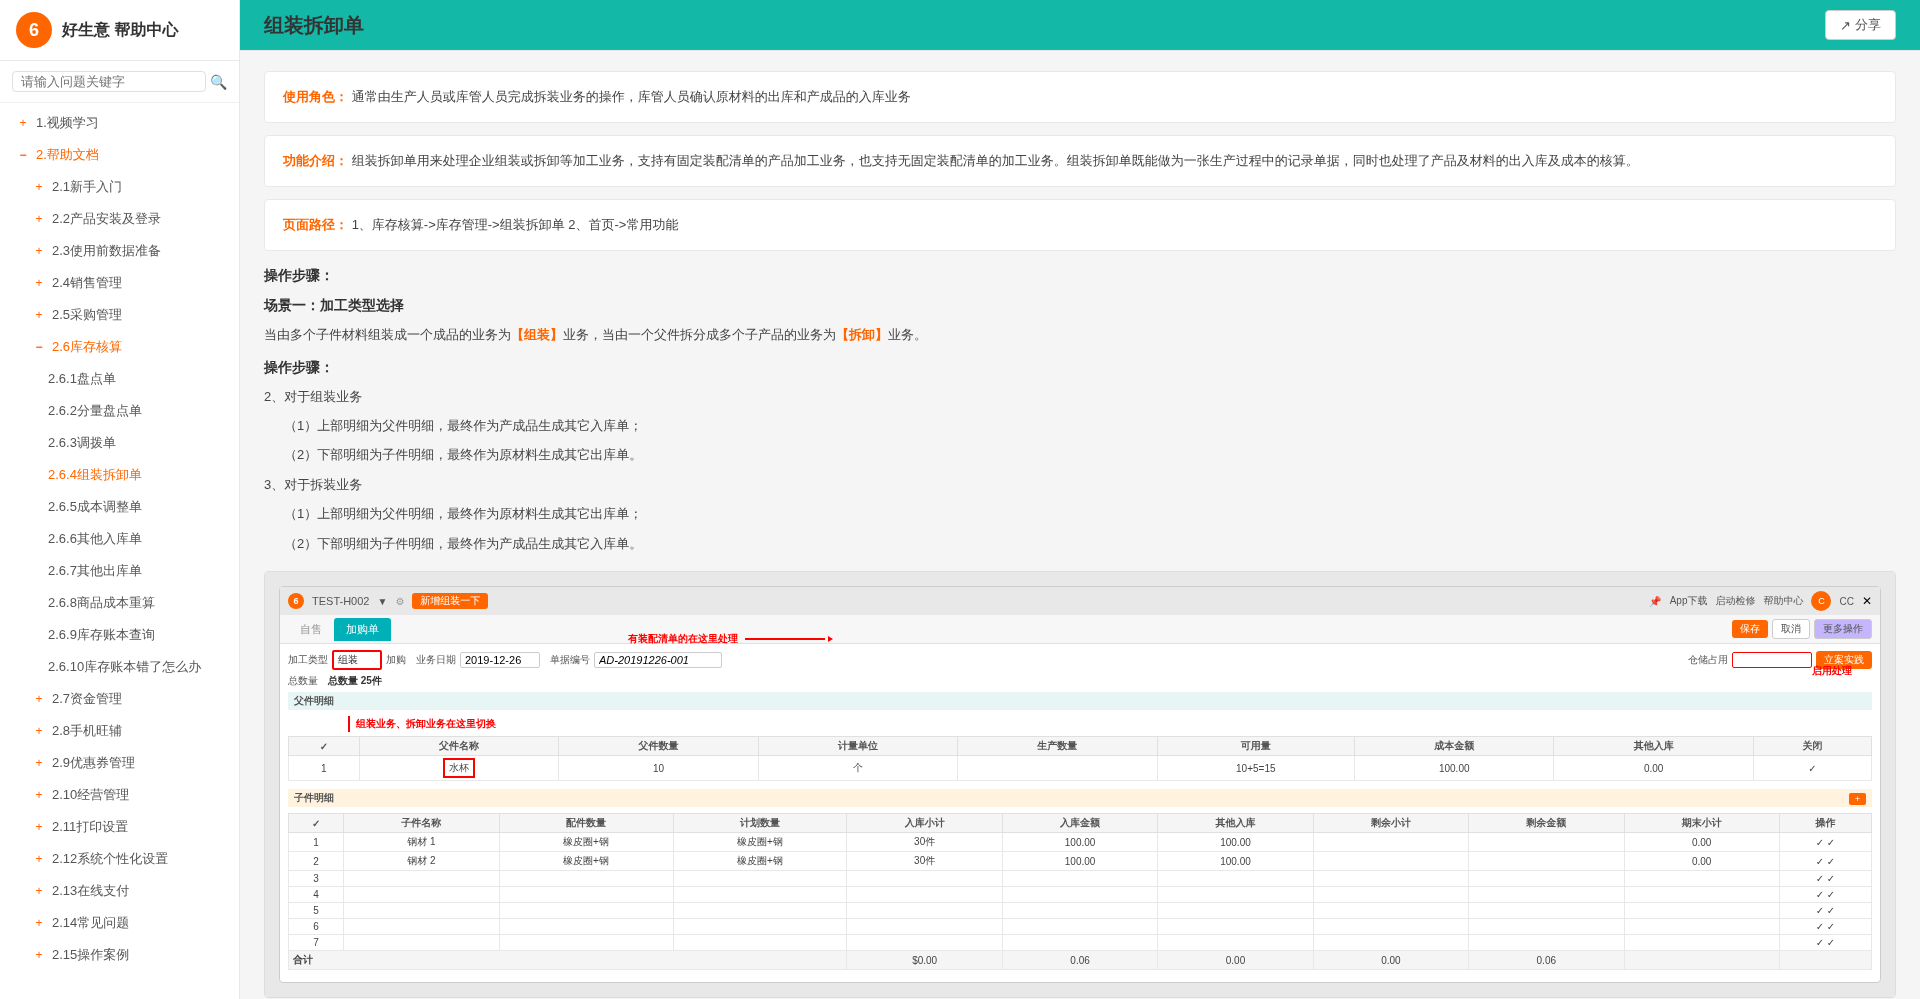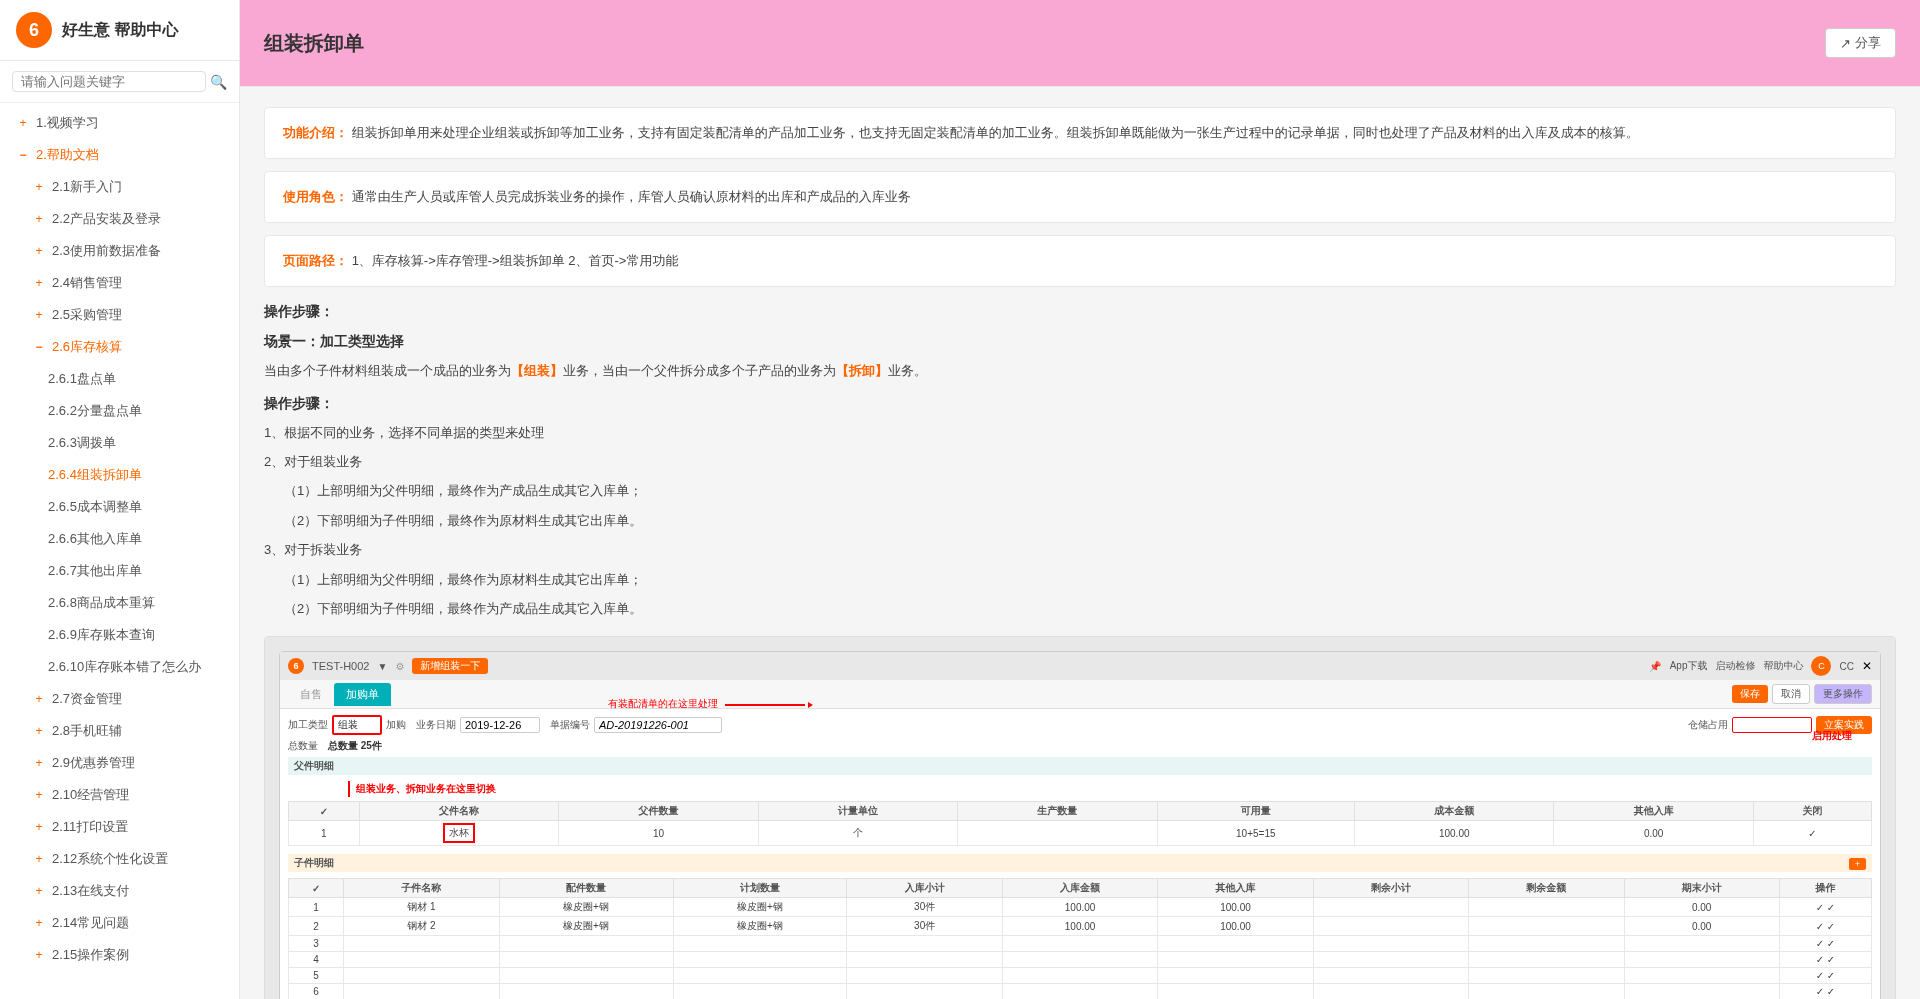--- a/index.html
+++ b/index.html
@@ -94,22 +94,22 @@
 
     
     #main {
       flex: 1;
       display: flex;
       flex-direction: column;
       overflow: hidden;
       background: #f5f5f5;
     }
     .main-header {
-      background: #f9a8d4;
-      padding: 28px 24px;
+      background: #14b8a6;
+      padding: 10px 24px;
       border-bottom: 1px solid #e8e8e8;
       display: flex;
       align-items: center;
       justify-content: space-between;
     }
     .page-title {
       font-size: 20px;
       font-weight: 600;
       color: #333;
     }
@@ -389,43 +389,42 @@
   <div class="main-header">
     <h1 class="page-title">组装拆卸单</h1>
     <button class="share-btn">
       <span>↗</span>
       <span>分享</span>
     </button>
   </div>
   <div class="content-area">
 
     <div class="info-block">
+      <span class="label">使用角色：</span>
+      <span>通常由生产人员或库管人员完成拆装业务的操作，库管人员确认原材料的出库和产成品的入库业务</span>
+    </div>
+
+    <div class="info-block">
       <span class="label">功能介绍：</span>
       <span>组装拆卸单用来处理企业组装或拆卸等加工业务，支持有固定装配清单的产品加工业务，也支持无固定装配清单的加工业务。组装拆卸单既能做为一张生产过程中的记录单据，同时也处理了产品及材料的出入库及成本的核算。</span>
-    </div>
-
-    <div class="info-block">
-      <span class="label">使用角色：</span>
-      <span>通常由生产人员或库管人员完成拆装业务的操作，库管人员确认原材料的出库和产成品的入库业务</span>
     </div>
 
     <div class="info-block">
       <span class="label">页面路径：</span>
       <span>1、库存核算-&gt;库存管理-&gt;组装拆卸单  2、首页-&gt;常用功能</span>
     </div>
 
     <div class="section-title">操作步骤：</div>
     <div class="sub-section-title">
       <span>场景一：加工类型选择</span>
     </div>
     <div class="content-text">
       <span>当由多个子件材料组装成一个成品的业务为</span><span class="highlight">【组装】</span><span>业务，当由一个父件拆分成多个子产品的业务为</span><span class="highlight">【拆卸】</span><span>业务。</span>
     </div>
     <div class="sub-section-title">操作步骤：</div>
-    <div class="content-text">1、根据不同的业务，选择不同单据的类型来处理</div>
     <div class="content-text">2、对于组装业务</div>
     <div class="content-text indent1">（1）上部明细为父件明细，最终作为产成品生成其它入库单；</div>
     <div class="content-text indent1">（2）下部明细为子件明细，最终作为原材料生成其它出库单。</div>
     <div class="content-text">3、对于拆装业务</div>
     <div class="content-text indent1">（1）上部明细为父件明细，最终作为原材料生成其它出库单；</div>
     <div class="content-text indent1">（2）下部明细为子件明细，最终作为产成品生成其它入库单。</div>
 
     <div class="screenshot-container">
       <div class="mock-screenshot" style="padding:6px; background:#e8e8e8;">
 
@@ -471,21 +470,21 @@
               </div>
               <div class="mock-field">
                 <span style="font-size:10px;color:#555;">业务日期</span>
                 <input class="mock-input" value="2019-12-26" style="">
               </div>
               <div class="mock-field">
                 <span style="font-size:10px;color:#555;">单据编号</span>
                 <input class="mock-input" value="AD-20191226-001" style="width: 128px; font-style: italic;">
               </div>
 
-              <div style="position:absolute;top:-18px;left:320px;color:#f00;font-size:10px;font-weight:normal;white-space:nowrap;">
+              <div style="position:absolute;top:-18px;left:340px;color:#f00;font-size:10px;font-weight:bold;white-space:nowrap;">
                 <span>有装配清单的在这里处理</span>
                 <div style="border-top:2px solid #f00;width:80px;display:inline-block;vertical-align:middle;margin-left:4px;"></div>
                 <div style="display:inline-block;width:0;height:0;border-left:5px solid #f00;border-top:3px solid transparent;border-bottom:3px solid transparent;vertical-align:middle;"></div>
               </div>
               <div class="mock-field" style="margin-left:auto;">
                 <span style="font-size:10px;color:#555;">仓储占用</span>
                 <input class="mock-input-red" style="">
                 <button style="background:#f60;color:#fff;border:none;border-radius:3px;padding:2px 8px;font-size:10px;cursor:pointer;">立案实践</button>
               </div>
 

